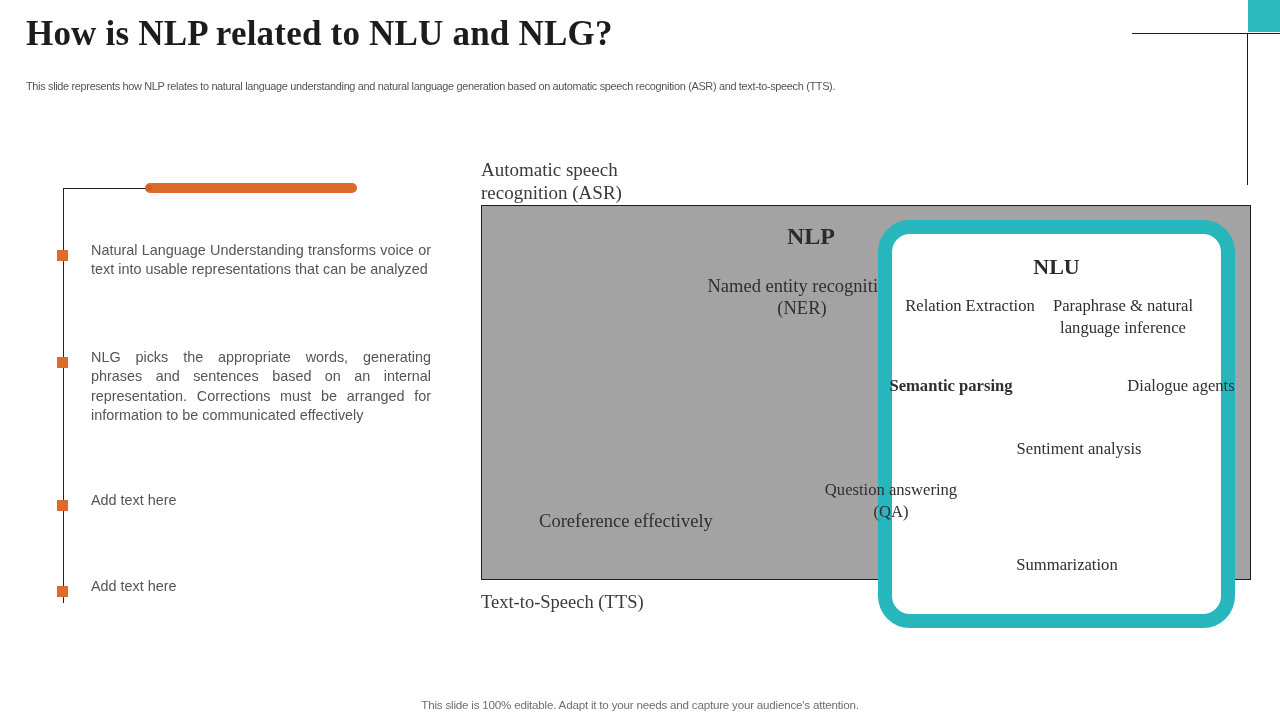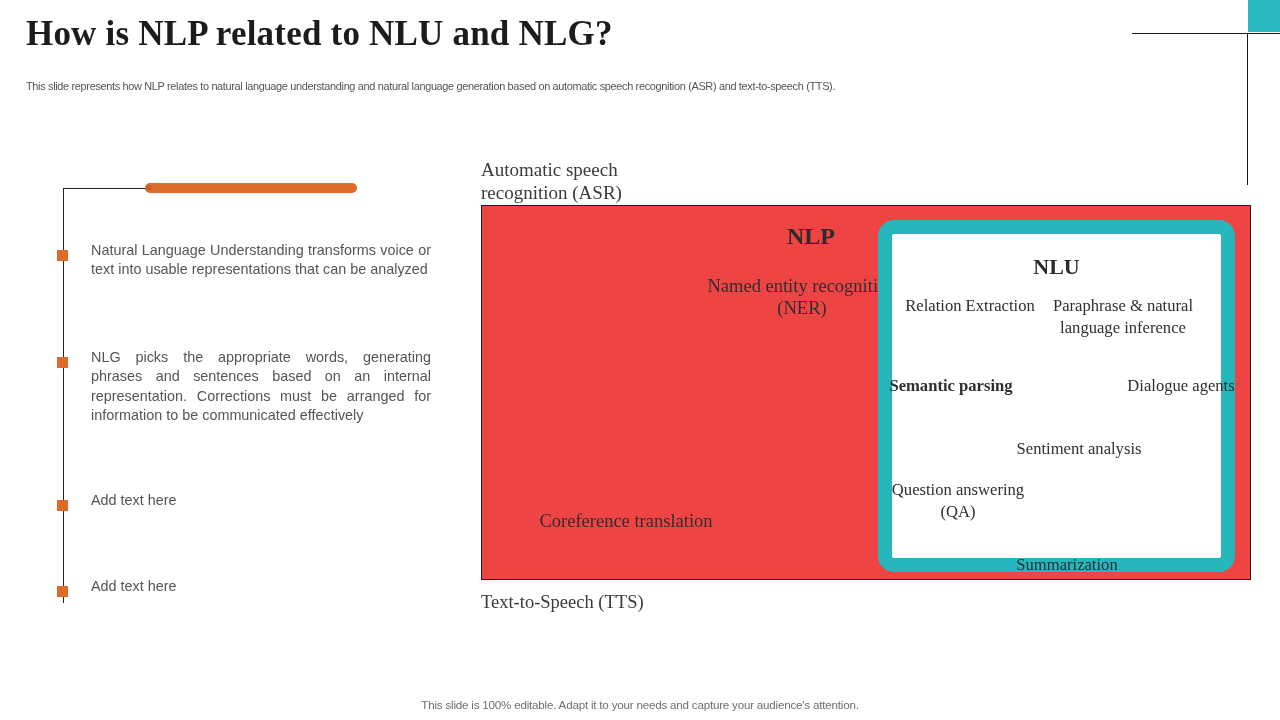--- a/index.html
+++ b/index.html
@@ -166,21 +166,21 @@
     color: #3a3a3a;
     width: 200px;
   }
 
   .nlp-box {
     position: absolute;
     top: 205px;
     left: 481px;
     width: 770px;
     height: 375px;
-    background: #ef4444;
+    background: #a3a3a3;
     border: 1.3px solid #1e1e1e;
     box-sizing: border-box;
   }
   .nlp-title {
     position: absolute;
     top: 17px;
     left: 0;
     width: 658px;
     text-align: center;
     font-family: "Liberation Serif", serif;
@@ -201,23 +201,23 @@
   #nlp-term-2 { top: 188px; left: 25px;  width: 200px; }
   #nlp-term-3 { top: 197px; left: 200px; width: 200px; }
   #nlp-term-4 { top: 305px; left: 44px;  width: 200px; }
   #nlp-term-5 { top: 305px; left: 211px; width: 200px; }
 
   .nlu-box {
     position: absolute;
     top: 220px;
     left: 878px;
     width: 357px;
-    height: 352px;
+    height: 408px;
     border: 14px solid #27b6bc;
-    border-radius: 16px;
+    border-radius: 32px;
     background: #ffffff;
     box-sizing: border-box;
   }
   .nlu-title {
     position: absolute;
     top: 20px;
     left: 0;
     width: 329px;
     text-align: center;
     font-family: "Liberation Serif", serif;
@@ -233,21 +233,21 @@
     color: #2f2f2f;
     text-align: center;
     z-index: 5;
   }
   
   #nlu-term-0 { top: 295px; left: 900px;  width: 140px; }
   #nlu-term-1 { top: 295px; left: 1042px; width: 162px; }
   #nlu-term-2 { top: 375px; left: 880px;  width: 142px; font-weight: bold; }
   #nlu-term-3 { top: 375px; left: 1110px; width: 142px; }
   #nlu-term-4 { top: 438px; left: 1008px; width: 142px; }
-  #nlu-term-5 { top: 479px; left: 887px;  width: 142px; }
+  #nlu-term-5 { top: 479px; left: 820px;  width: 142px; }
   #nlu-term-6 { top: 542px; left: 996px;  width: 142px; margin-top: 12px; }
 
   
   .footer-note {
     position: absolute;
     top: 698px;
     left: 0;
     width: 1280px;
     text-align: center;
     font-family: "Liberation Sans", sans-serif;
@@ -288,21 +288,21 @@
     <div class="bullet-marker"></div>
     <div class="bullet-text short">Add text here</div>
   </div>
 </div>
 
 <div class="asr-label">Automatic speech recognition (ASR)</div>
 
 <div class="nlp-box">
   <div class="nlp-title">NLP</div>
   <div class="nlp-term" id="nlp-term-1">Named entity recognition (NER)</div>
-  <div class="nlp-term" id="nlp-term-4">Coreference translation</div>
+  <div class="nlp-term" id="nlp-term-4">Coreference effectively</div>
 </div>
 
 <div class="nlu-box">
   <div class="nlu-title">NLU</div>
 </div>
 <div class="nlu-term" id="nlu-term-0">Relation Extraction</div>
 <div class="nlu-term" id="nlu-term-1">Paraphrase &amp; natural language inference</div>
 <div class="nlu-term" id="nlu-term-2">Semantic parsing</div>
 <div class="nlu-term" id="nlu-term-3">Dialogue agents</div>
 <div class="nlu-term" id="nlu-term-4">Sentiment analysis</div>

